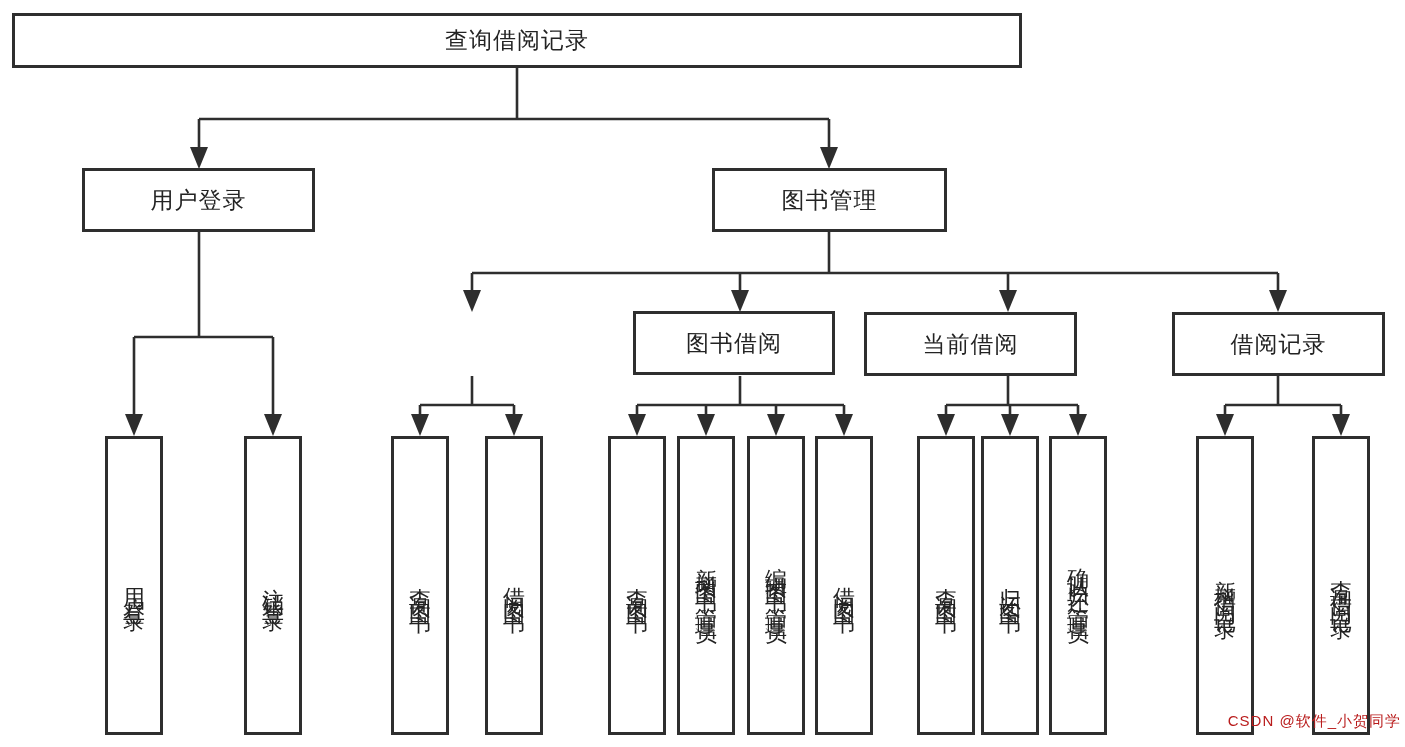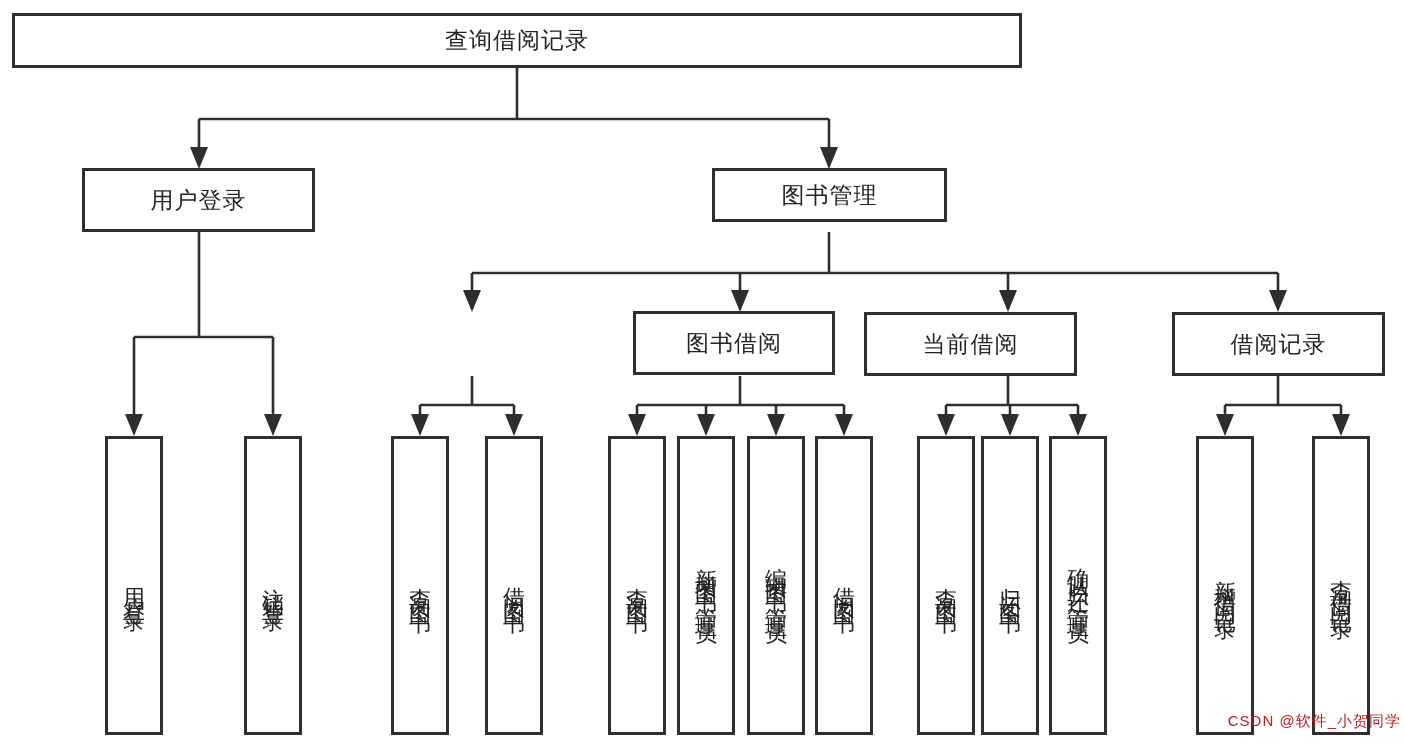--- a/index.html
+++ b/index.html
@@ -42,21 +42,21 @@
     text-orientation: mixed;
     font-size: 22px;
     letter-spacing: 8px;
     line-height: 1;
     white-space: nowrap;
   }
   
   .n-root   { left: 12px;   top: 13px;  width: 1010px; height: 55px; }
   
   .n-login  { left: 82px;   top: 168px; width: 233px;  height: 64px; }
-  .n-mgmt   { left: 712px;  top: 168px; width: 235px;  height: 54px; }
+  .n-mgmt   { left: 712px;  top: 168px; width: 235px;  height: 64px; }
   
   .n-newbook { left: 364px;  top: 312px; width: 217px; height: 64px; }
   .n-borrow  { left: 633px;  top: 311px; width: 202px; height: 64px; }
   .n-current { left: 864px;  top: 312px; width: 213px; height: 64px; }
   .n-record  { left: 1172px; top: 312px; width: 213px; height: 64px; }
   
   .leaf { top: 436px; width: 58px; height: 299px; }
   .l-1  { left: 105px; }
   .l-2  { left: 244px; }
   .l-3  { left: 391px; }

